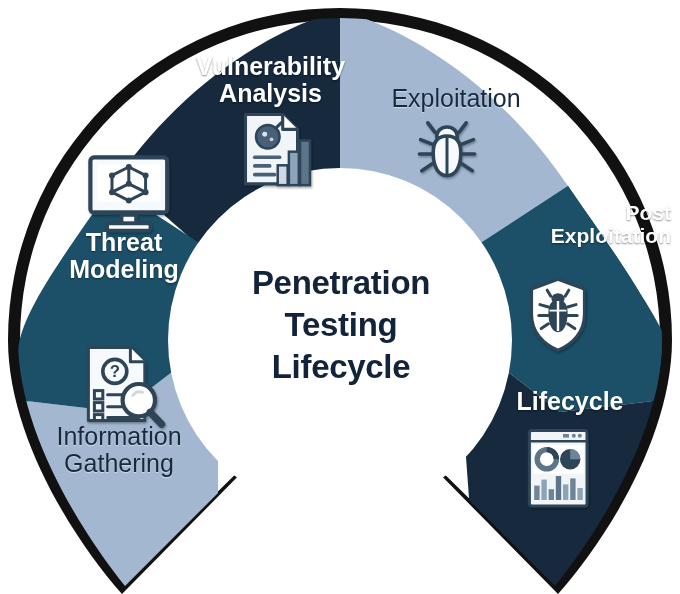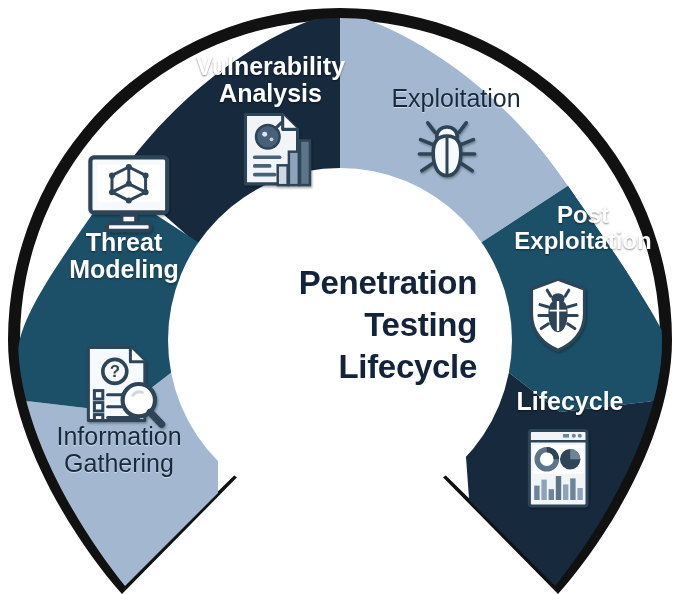--- a/index.html
+++ b/index.html
@@ -43,21 +43,21 @@
   .label-dark {
     color: #16293d;
     font-weight: normal;
     text-shadow: 0 1px 1px rgba(255,255,255,0.5);
   }
   #center-title {
     position: absolute;
     left: 205px;
     top: 262px;
     width: 272px;
-    text-align: right;
+    text-align: center;
     font-family: "Liberation Sans", sans-serif;
     font-weight: bold;
     font-size: 33px;
     line-height: 1.28;
     color: #13233a;
     white-space: pre-line;
     letter-spacing: -0.3px;
   }
 </style>
 </head>
@@ -219,21 +219,21 @@
       <rect x="32" y="114" width="72" height="12" rx="4" fill="#f7fafc" stroke="#2e4459" stroke-width="6"></rect>
     </g>
 
   </svg>
 
   <div class="seg-label label-light" style="left:178px; top:53px; width:185px; font-size:25px;">Vulnerability
 Analysis</div>
 
   <div class="seg-label label-dark" style="left:376px; top:85px; width:160px; font-size:25px;">Exploitation</div>
 
-  <div class="seg-label label-light" style="left:495px; top:202px; width:176px; font-size:24px;">Post
+  <div class="seg-label label-light" style="left:495px; top:202px; width:176px; font-size:21px;text-align:right;">Post
 Exploitation</div>
 
   <div class="seg-label label-light" style="left:495px; top:388px; width:150px; font-size:25px;">Lifecycle</div>
 
   <div class="seg-label label-dark" style="left:30px; top:423px; width:178px; font-size:25px;">Information
 Gathering</div>
 
   <div class="seg-label label-light" style="left:48px; top:229px; width:152px; font-size:25px;">Threat
 Modeling</div>
 

